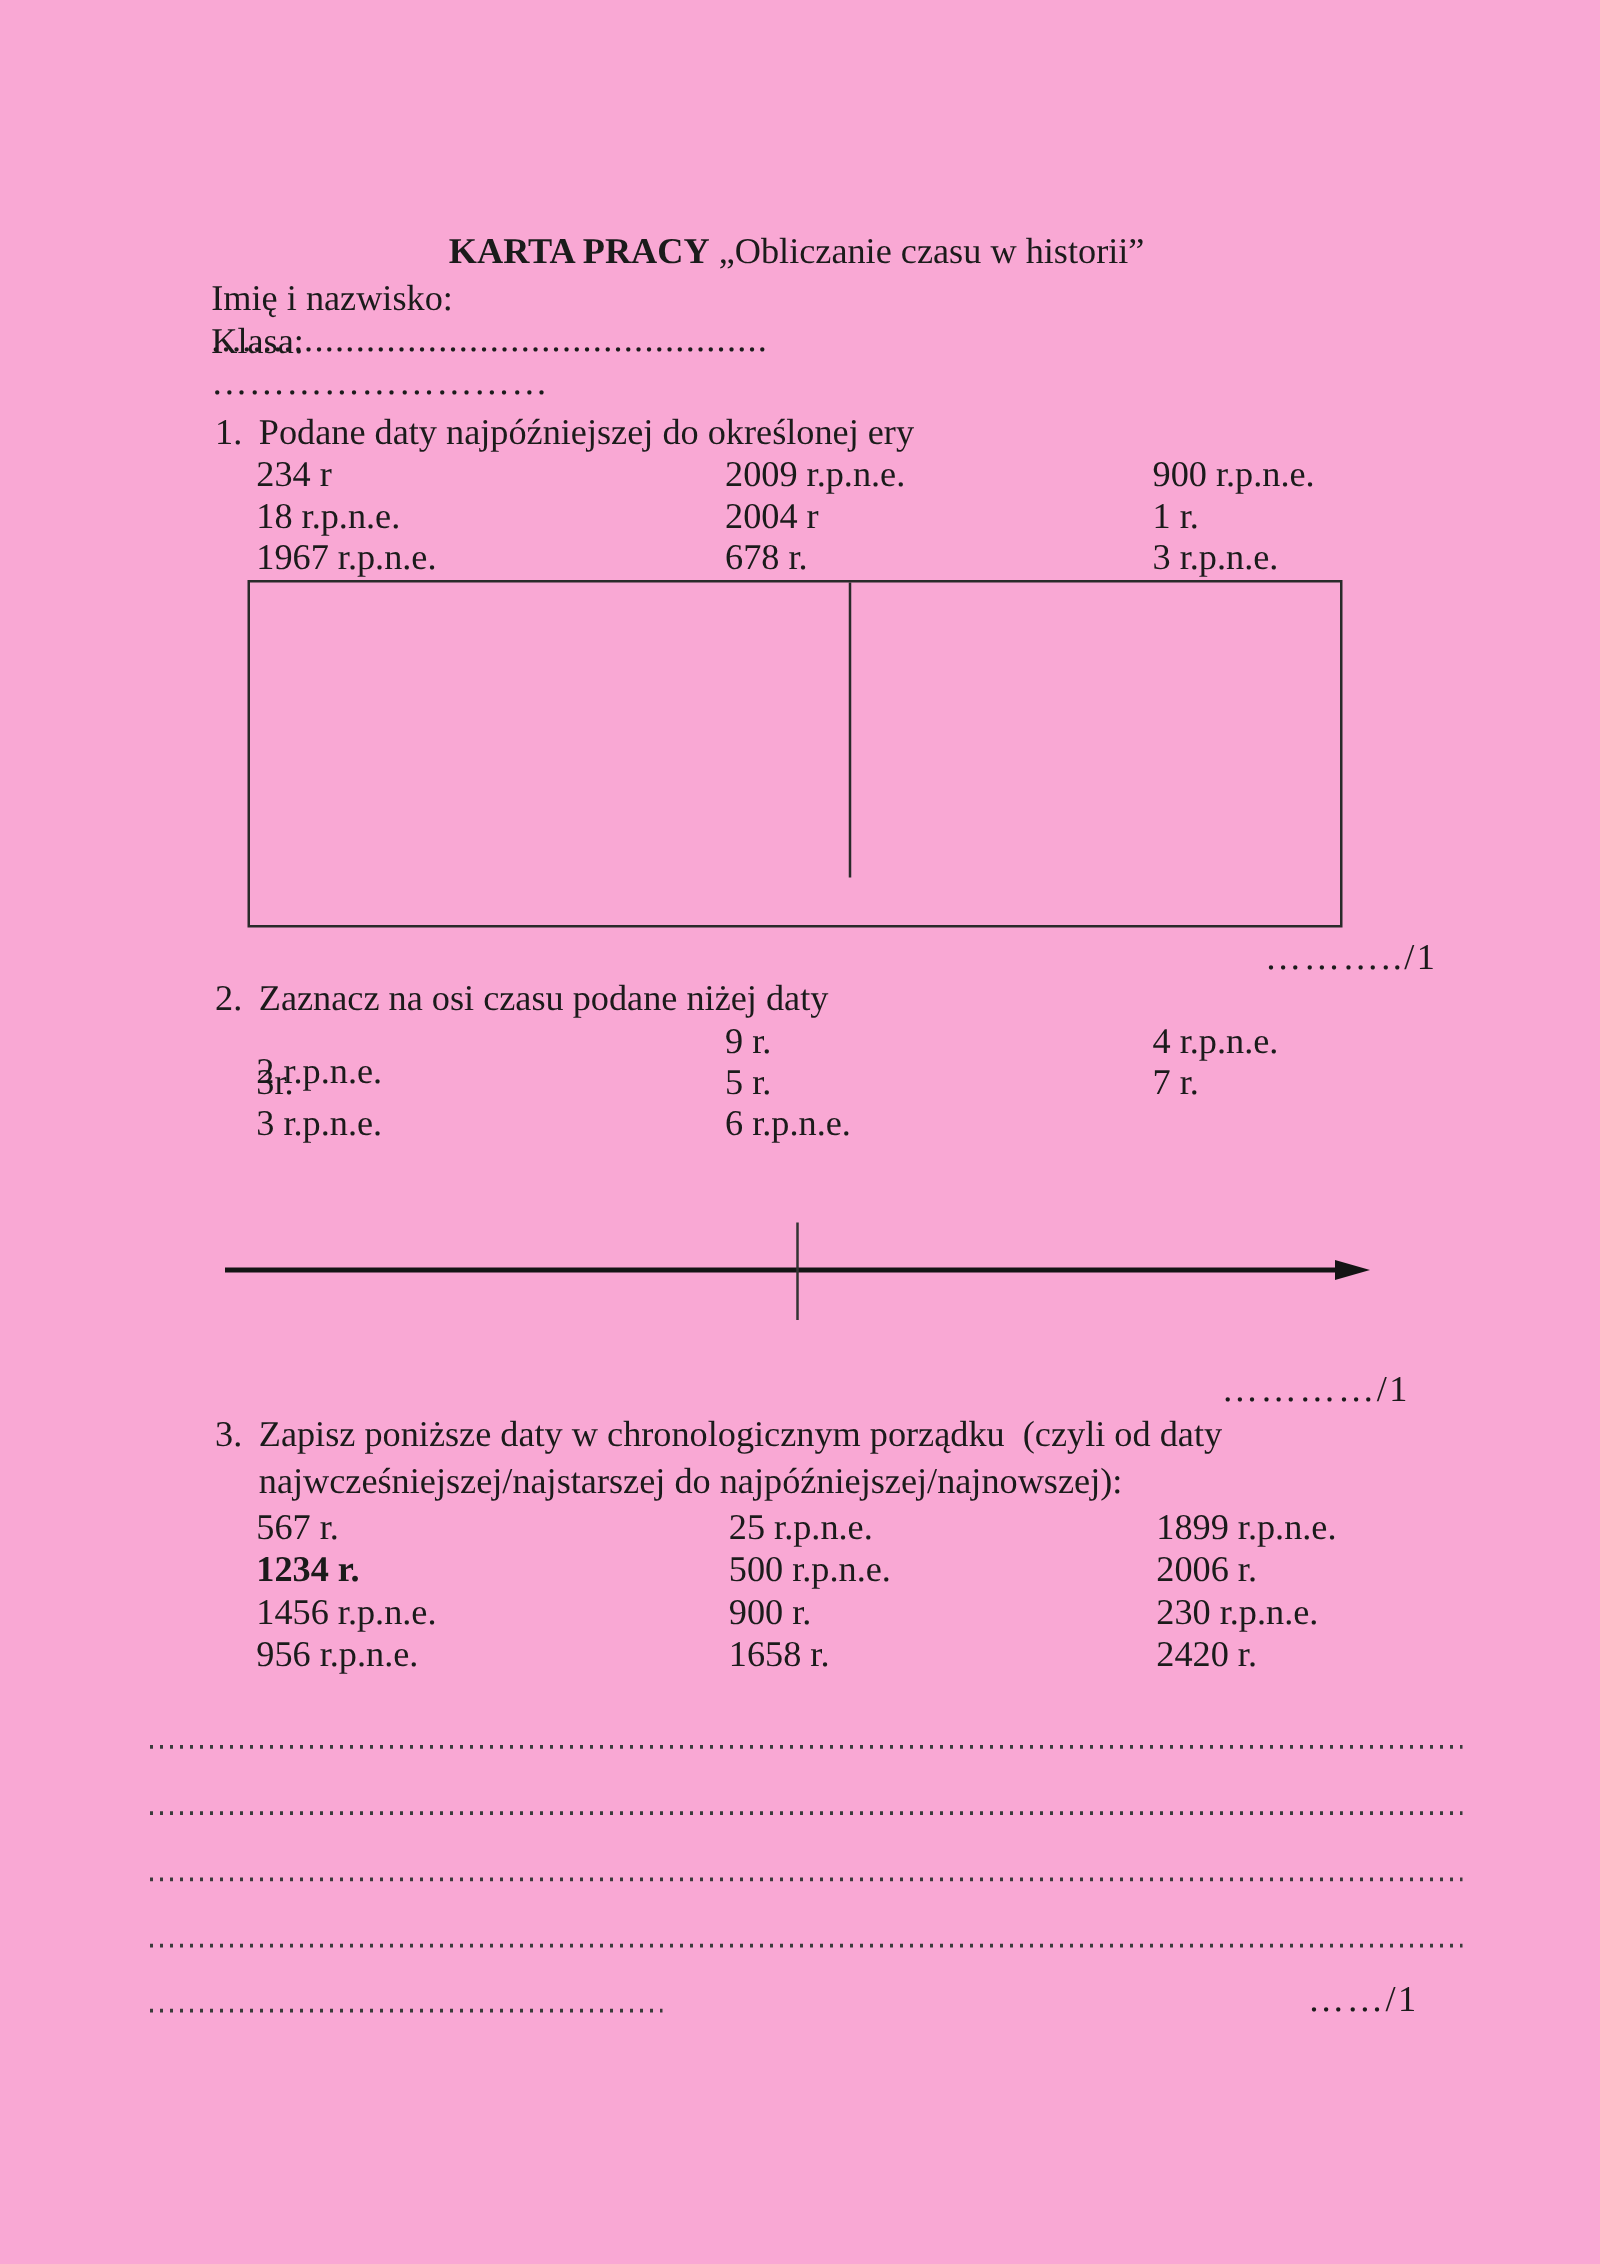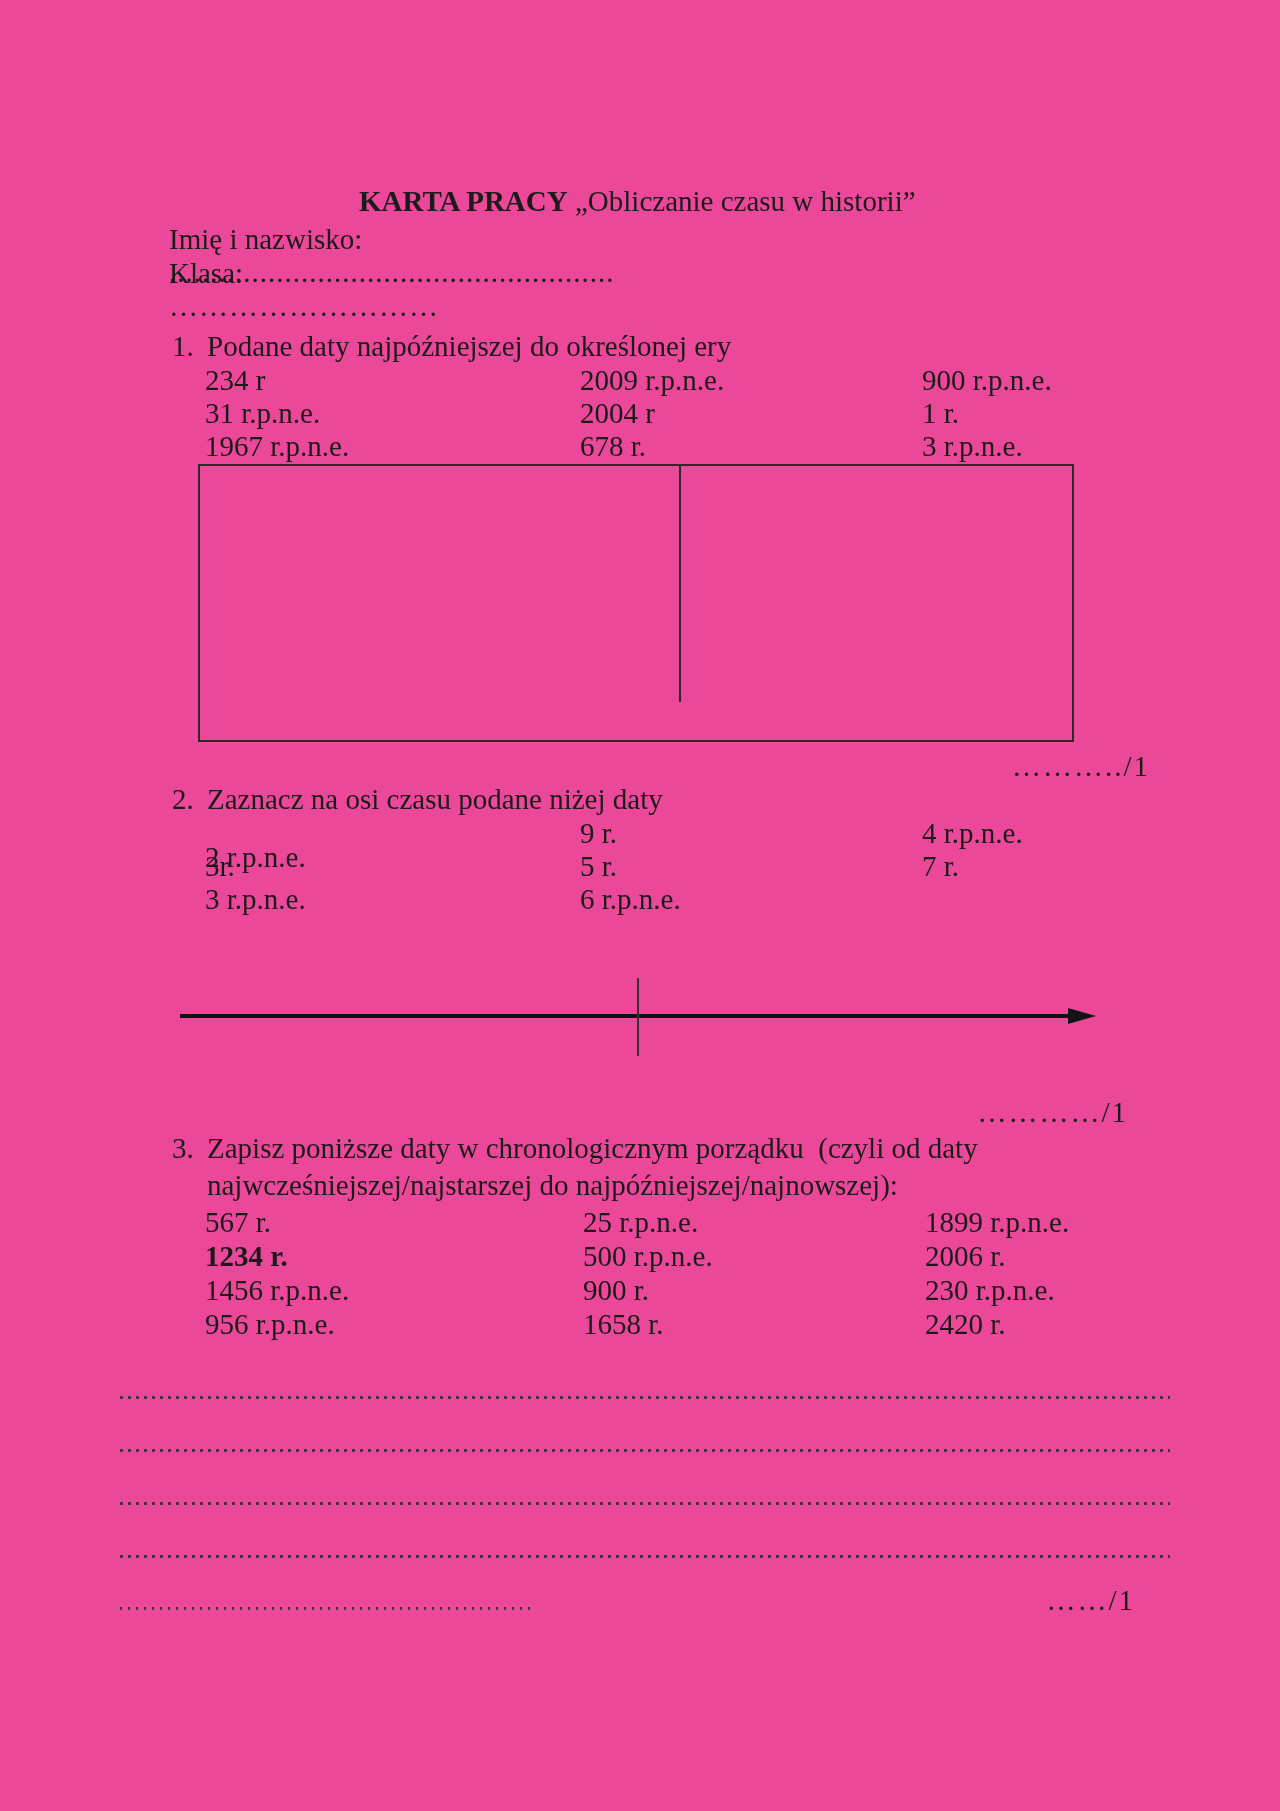--- a/index.html
+++ b/index.html
@@ -1,19 +1,19 @@
 <!DOCTYPE html>
 <html><head>
 <meta charset="utf-8">
 <style>
   html,body{margin:0;padding:0;background:#ffffff;}
   .page{
     position:relative;
     width:1280px;height:1811px;
-    background:#ec4899;
+    background:#f9a8d4;
     font-family:"Liberation Serif","DejaVu Serif",serif;
     color:#1b1b1b;
     font-size:29px;
     overflow:hidden;
   }
   .abs{position:absolute;white-space:pre;}
   .bold{font-weight:bold;}
   .dots{letter-spacing:1px;}
   
   .era-table{
@@ -54,21 +54,21 @@
     <span class="dots">………………………</span>
   </div>
 
   <div class="abs" style="left:172px;top:330px;">1.</div>
   <div class="abs" style="left:207px;top:330px;">Podane daty najpóźniejszej do określonej ery</div>
 
   <div class="abs" style="left:205px;top:364px;">234 r</div>
   <div class="abs" style="left:580px;top:364px;">2009 r.p.n.e.</div>
   <div class="abs" style="left:922px;top:364px;">900 r.p.n.e.</div>
 
-  <div class="abs" style="left:205px;top:397px;">31 r.p.n.e.</div>
+  <div class="abs" style="left:205px;top:397px;">18 r.p.n.e.</div>
   <div class="abs" style="left:580px;top:397px;">2004 r</div>
   <div class="abs" style="left:922px;top:397px;">1 r.</div>
 
   <div class="abs" style="left:205px;top:430px;">1967 r.p.n.e.</div>
   <div class="abs" style="left:580px;top:430px;">678 r.</div>
   <div class="abs" style="left:922px;top:430px;">3 r.p.n.e.</div>
 
   <div class="era-table">
     <div class="era-body">
       <div class="era-col1"></div>

